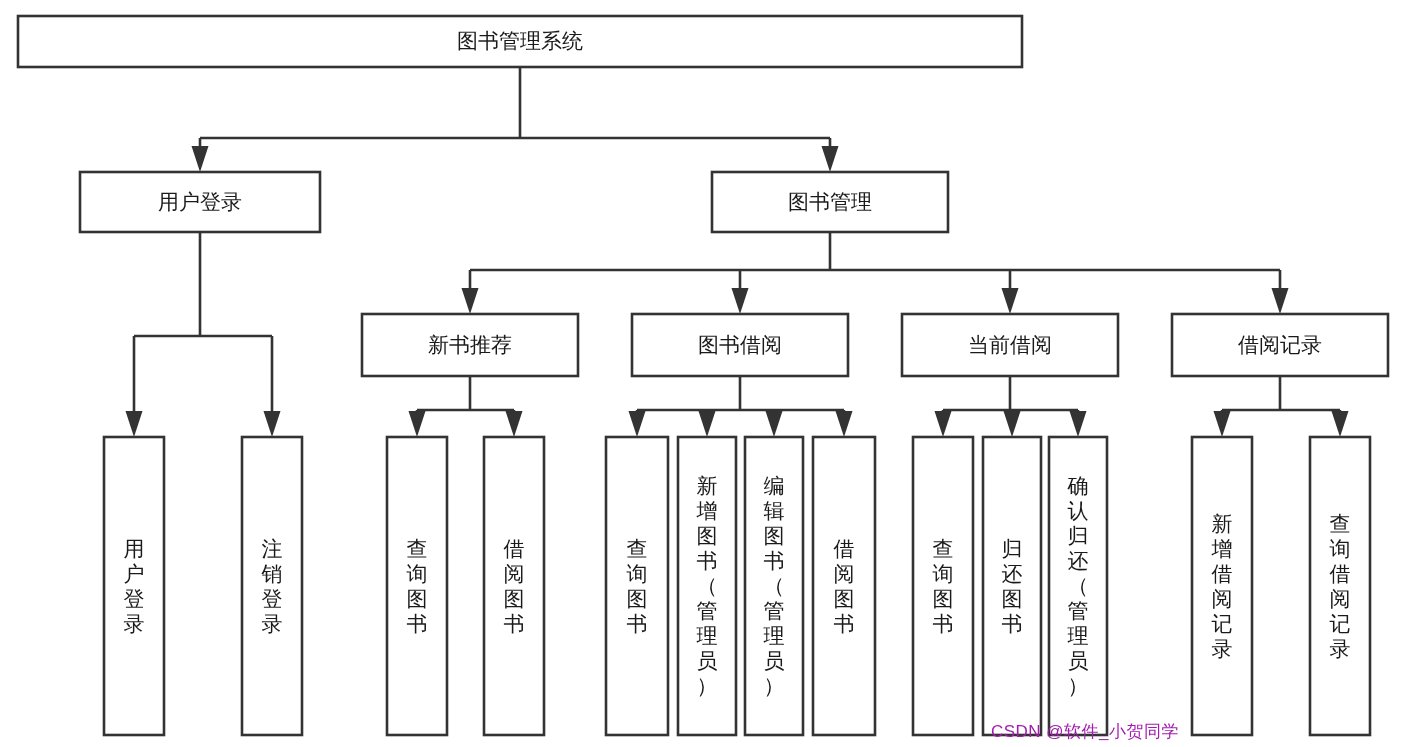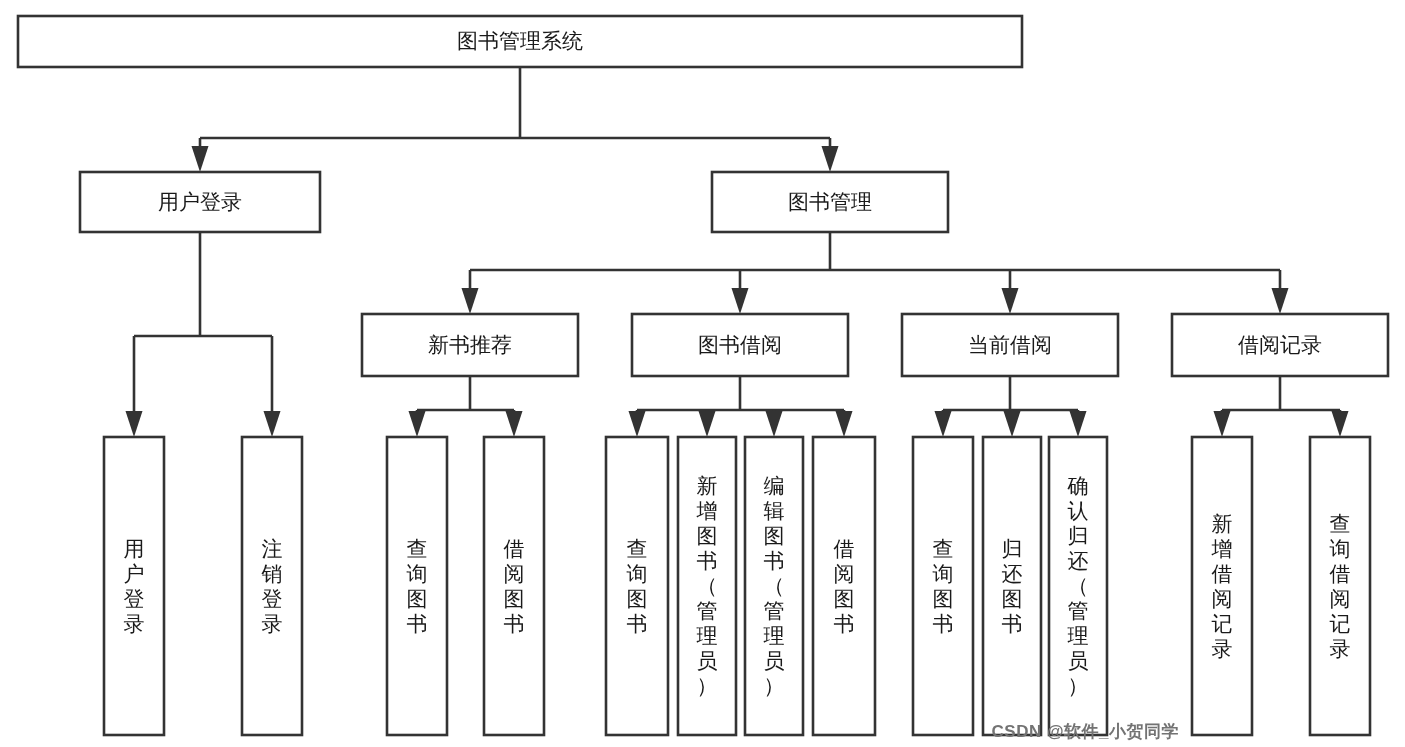--- a/index.html
+++ b/index.html
@@ -55,25 +55,24 @@
     font-size: 21px;
     fill: #1a1a1a;
     text-anchor: middle;
   }
   .watermark {
     position: absolute;
     right: 8px;
     bottom: 4px;
     font-family: "Liberation Sans", "DejaVu Sans", sans-serif;
     font-size: 17px;
-    color: #737373;
+    color: #a21caf;
     letter-spacing: 0.5px;
     white-space: nowrap;
     user-select: none;
-    font-weight: bold;
   }
 </style>
 </head>
 <body>
 
 <div id="diagram-root">
   <svg class="diagram-canvas" id="diagram-canvas" viewBox="0 0 1405 747" xmlns="http://www.w3.org/2000/svg">
       <g>
         <g>
           <path d="M520 67 L520 138" class="connector"></path>

